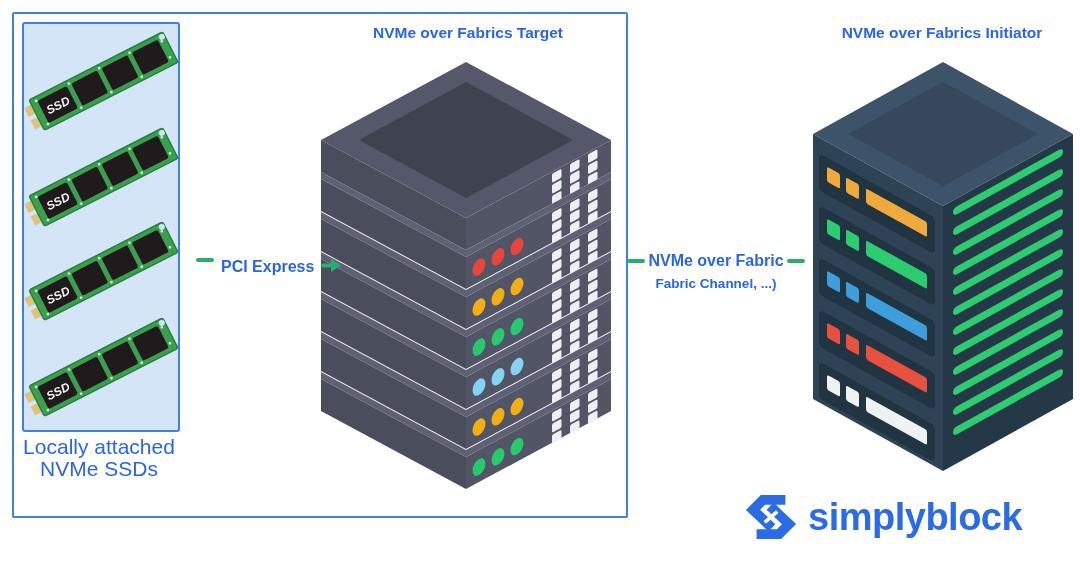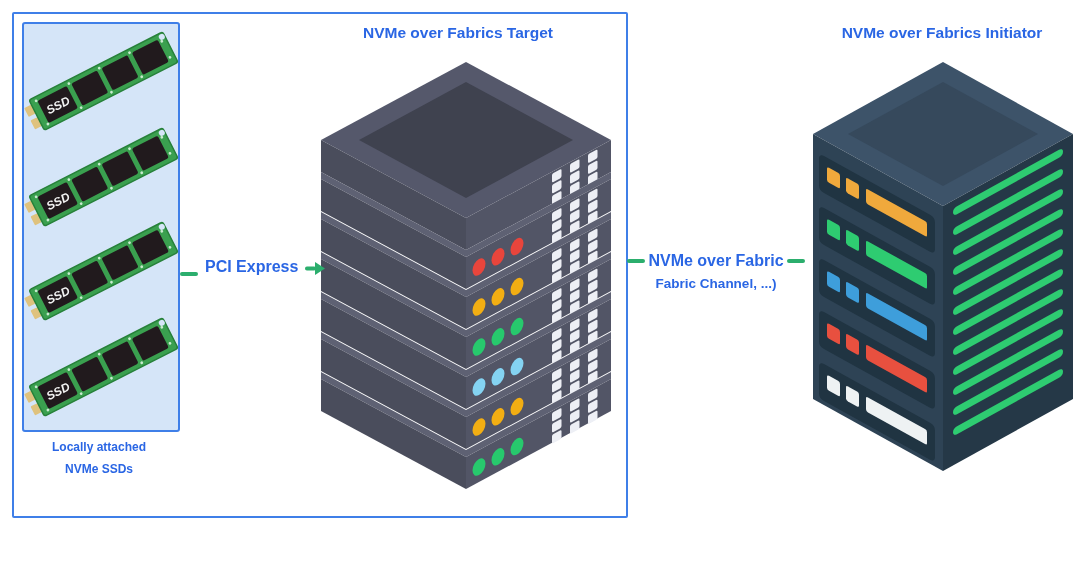--- a/index.html
+++ b/index.html
@@ -16,37 +16,37 @@
   .inner-box {
     position: absolute; left: 22px; top: 22px; width: 154px; height: 406px;
     background: var(--panel_fill);
     border: 2px solid var(--border_blue); border-radius: 3px;
   }
   .ssd { position: absolute; left: 1px; overflow: visible; }
   .title {
     position: absolute; width: 304px; text-align: center;
     color: var(--blue_text); font-weight: bold; font-size: 15.5px;
   }
-  .link { position: absolute; display: flex; align-items: flex-end; gap: 7px; }
+  .link { position: absolute; display: flex; align-items: flex-start; gap: 7px; padding-left: 16px; }
   .dash {
     display: inline-block; width: 18px; height: 4px; border-radius: 2px;
     background: var(--green_accent); flex: 0 0 auto;
   }
   .arrow-label {
     color: var(--blue_text); font-weight: bold; font-size: 16px; white-space: nowrap;
   }
   .fabric-block { position: absolute; text-align: center; }
   .fabric-row { display: flex; align-items: center; justify-content: center; gap: 3px; }
   .sub {
     margin-top: 4px; color: var(--blue_text); font-weight: bold;
     font-size: 13.5px; line-height: 20px;
   }
   .caption {
     position: absolute; left: 20px; top: 436px; width: 158px; text-align: center;
-    color: var(--blue_text); font-weight: bold; font-size: 12px; line-height: 22px;
+    color: var(--blue_text); font-weight: normal; font-size: 21px; line-height: 22px;
   }
   .logo { position: absolute; left: 744px; top: 490px; display: flex; align-items: center; gap: 10px; }
   .logo-text {
     color: var(--logo_blue); font-weight: bold; font-size: 38px; letter-spacing: -0.5px;
   }
   .logo-stroke { stroke: var(--logo_blue); stroke-width: 11; fill: none; stroke-linejoin: miter; }
   .green-fill { fill: var(--green_accent); }
 </style>
 </head>
 <body>
@@ -124,21 +124,21 @@
         <use href="#ssd-def" transform="translate(4,72) rotate(-27)"></use>
       </svg>
     <svg class="ssd" style="top:194px" width="158" height="104">
         <use href="#ssd-def" transform="translate(4,72) rotate(-27)"></use>
       </svg>
     <svg class="ssd" style="top:290px" width="158" height="104">
         <use href="#ssd-def" transform="translate(4,72) rotate(-27)"></use>
       </svg>
   </div>
 
-  <div class="title" style="left:306px; top:24px">NVMe over Fabrics Target</div>
+  <div class="title" style="left:316px; top:24px">NVMe over Fabrics Target</div>
   <div class="title" style="left:790px; top:24px">NVMe over Fabrics Initiator</div>
 
   <svg class="abs" style="left:316px; top:52px" width="310" height="450">
     <polygon points="150,10 295,88 150,166 5,88" fill="#55586b"></polygon>
     <polygon points="150,30 257,88 150,146 43,88" fill="#3f424f"></polygon>
     <polygon points="5,88 150,166 150,198 5,120" fill="#4a4d5c"></polygon>
     <polygon points="150,166 295,88 295,120 150,198" fill="#525566"></polygon>
     <use href="#t-sq" y="81"></use>
     <use href="#t-slab" y="120"></use>
     <use href="#t-dots" y="120" color="#e8453c"></use>
@@ -200,14 +200,22 @@
     <div class="sub">
       <div>Fabric Channel, ...)</div>
     </div>
   </div>
 
   <div class="caption">
     <div>Locally attached</div>
     <div>NVMe SSDs</div>
   </div>
 
+  <div class="logo">
+    <svg width="54" height="54" viewBox="0 0 60 60">
+      <path d="M46 11 H21 L10 22 L31 42" class="logo-stroke"></path>
+      <path d="M14 49 H39 L50 38 L29 18" class="logo-stroke"></path>
+      <path d="M23 36 L37 24" stroke="#ffffff" stroke-width="4" fill="none"></path>
+    </svg>
+    <span class="logo-text">simplyblock</span>
+  </div>
 
 </div>
 
 </body></html>

